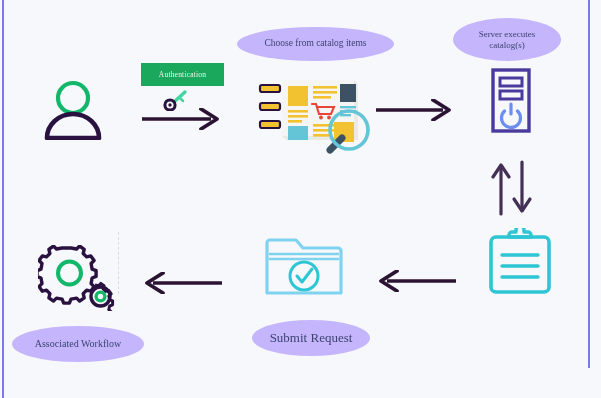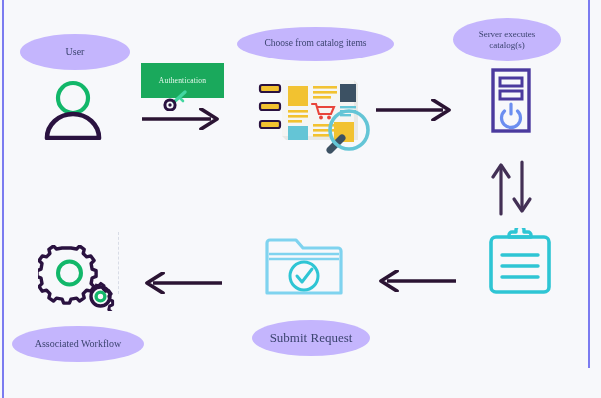--- a/index.html
+++ b/index.html
@@ -71,32 +71,29 @@
 </style>
 </head>
 <body>
 
 <div id="canvas">
 
   <div class="edge-rule left"></div>
   <div class="edge-rule right"></div>
   <div class="dashed-divider"></div>
 
-  <div class="ellipse" style="left:20px; top:34px; width:110px; height:36px; font-size:10px;">
-    <span>User</span>
-  </div>
 
   <div class="icon" style="left:40px; top:78px;">
     <svg width="70" height="62" viewBox="0 0 70 62">
       <circle cx="33" cy="20" r="15" fill="none" stroke="#12b76a" stroke-width="4.2"></circle>
       <path d="M7 60 A26 24 0 0 1 59 60 Z" fill="none" stroke="#2a1240" stroke-width="4.6" stroke-linejoin="round" stroke-linecap="round"></path>
     </svg>
   </div>
 
-  <div class="auth-chip" style="left:141px; top:63px; width:83px; height:35px;">
+  <div class="auth-chip" style="left:141px; top:63px; width:83px; height:23px;">
     <span>Authentication</span>
   </div>
 
   <div class="icon" style="left:163px; top:89px;">
     <svg width="26" height="22" viewBox="0 0 26 22">
       <line x1="11" y1="13" x2="22" y2="3" stroke="#43d6a0" stroke-width="3.4" stroke-linecap="round"></line>
       <line x1="17" y1="9" x2="20" y2="12" stroke="#43d6a0" stroke-width="2.6" stroke-linecap="round"></line>
       <circle cx="7" cy="16" r="5.1" fill="none" stroke="#2a1240" stroke-width="3"></circle>
       <circle cx="7" cy="16" r="1.7" fill="#2a1240"></circle>
     </svg>

